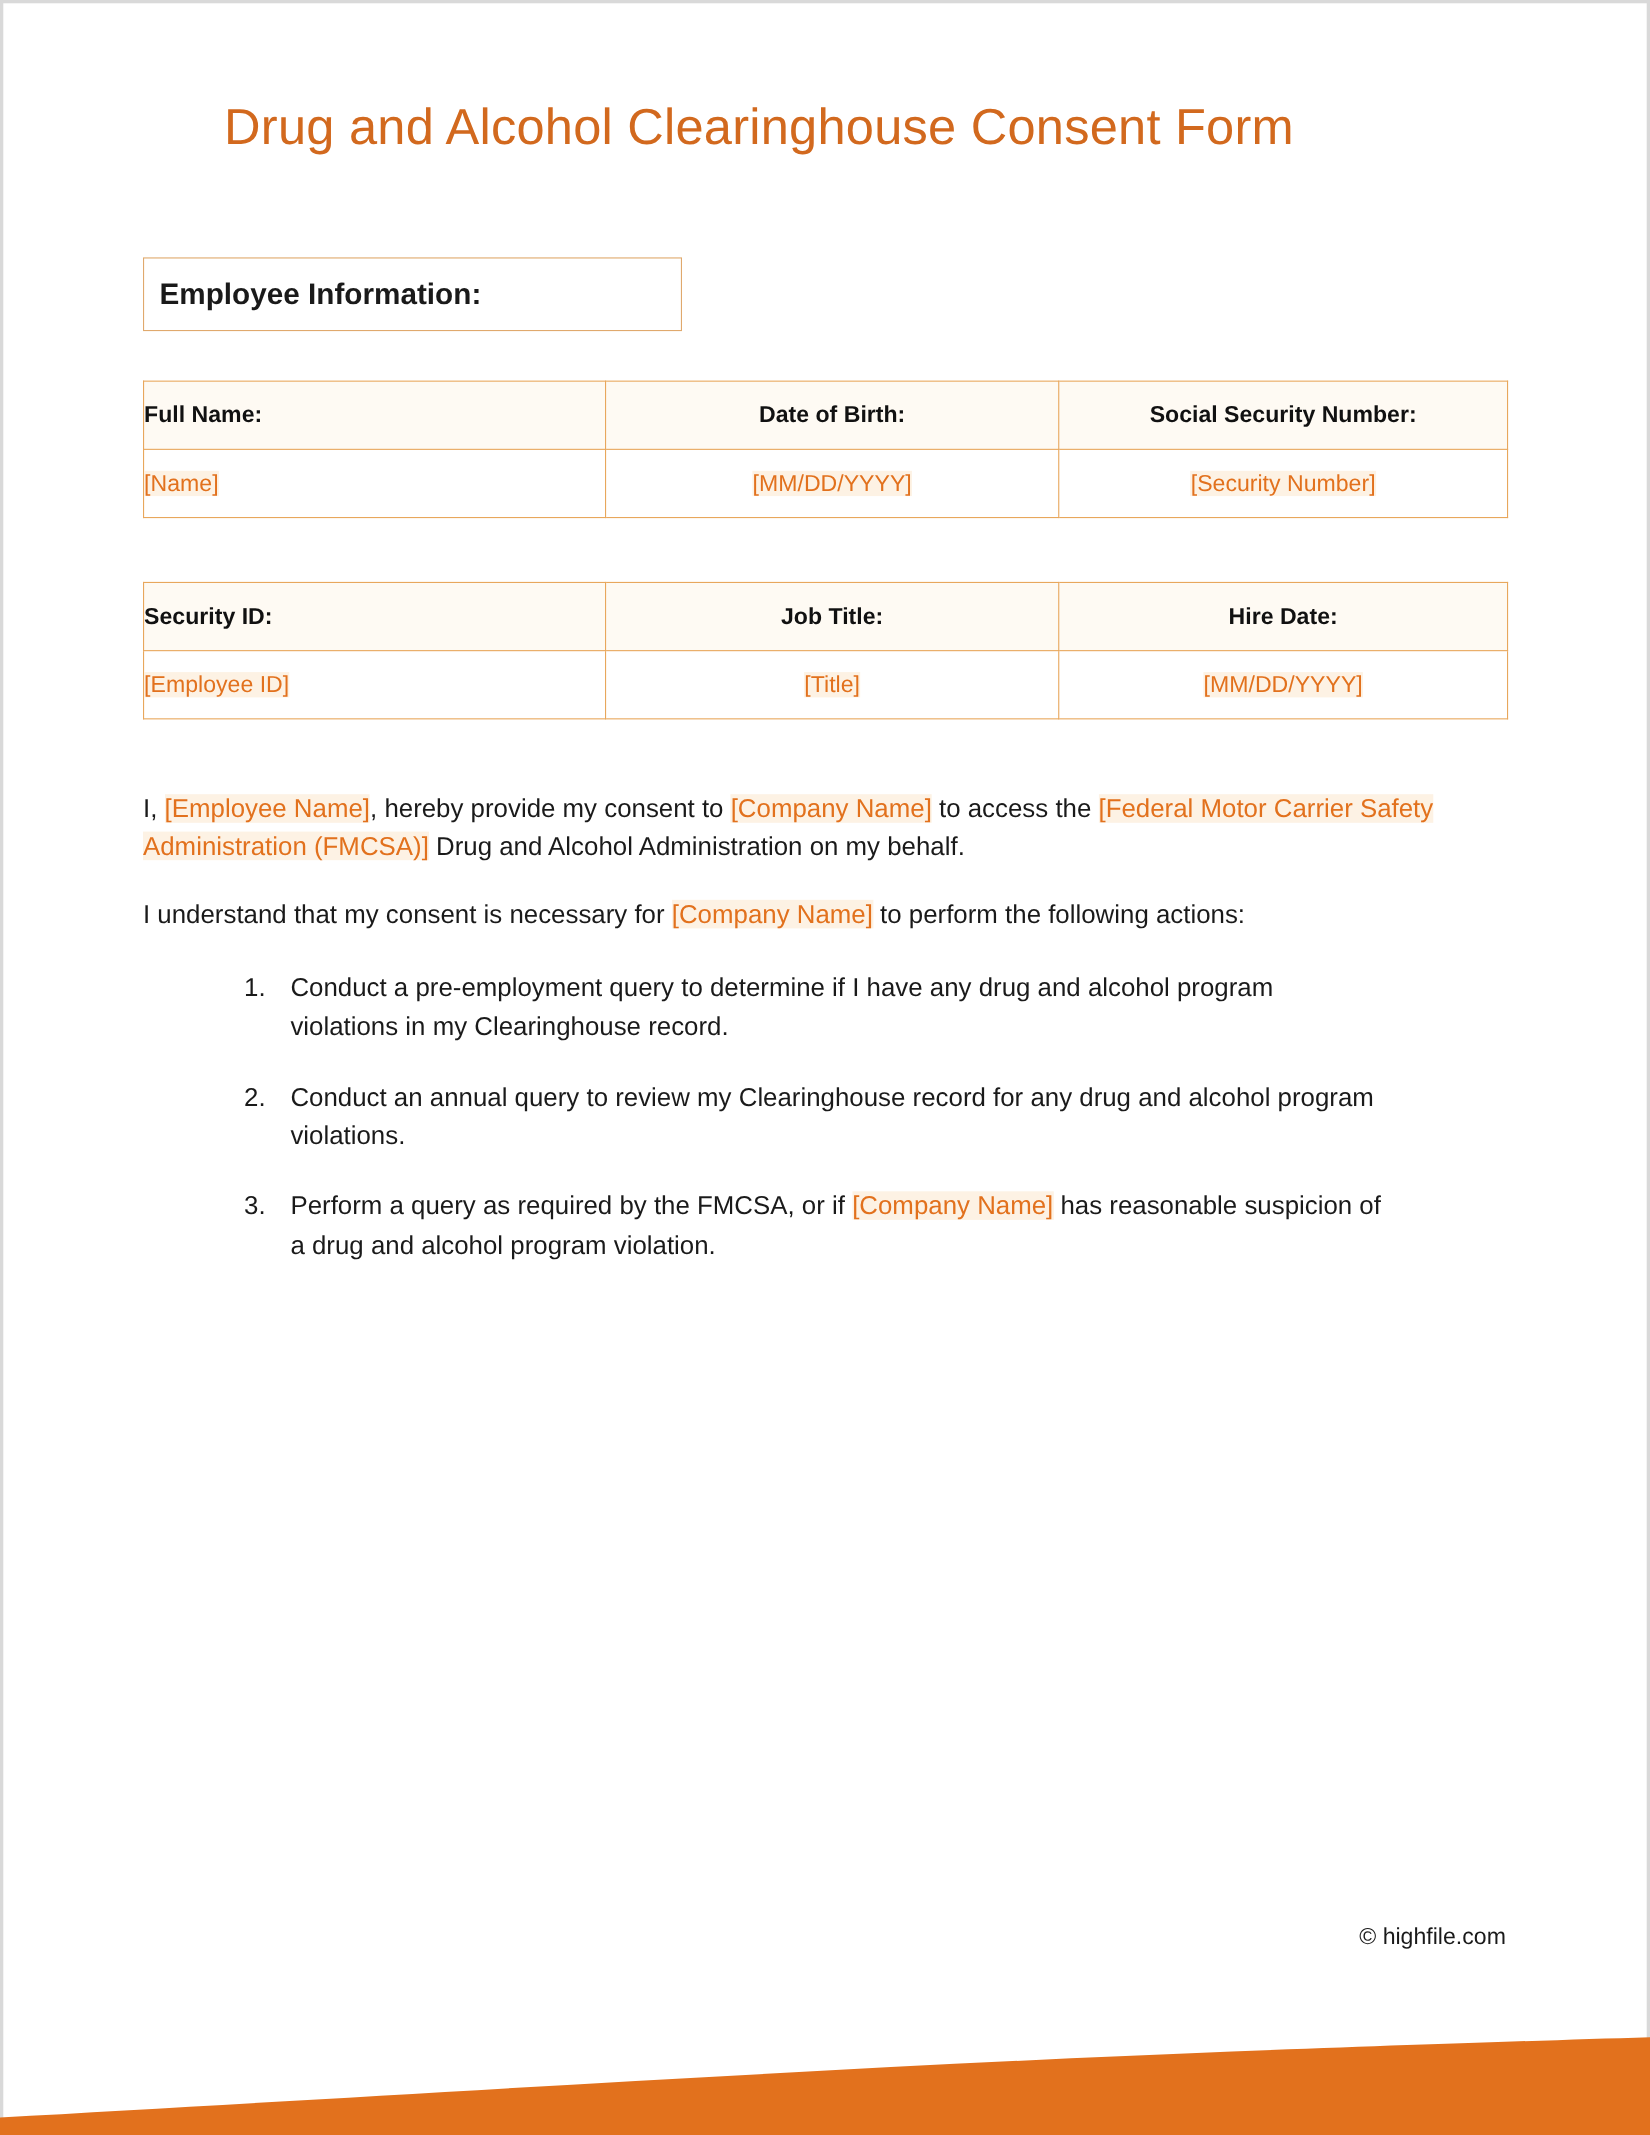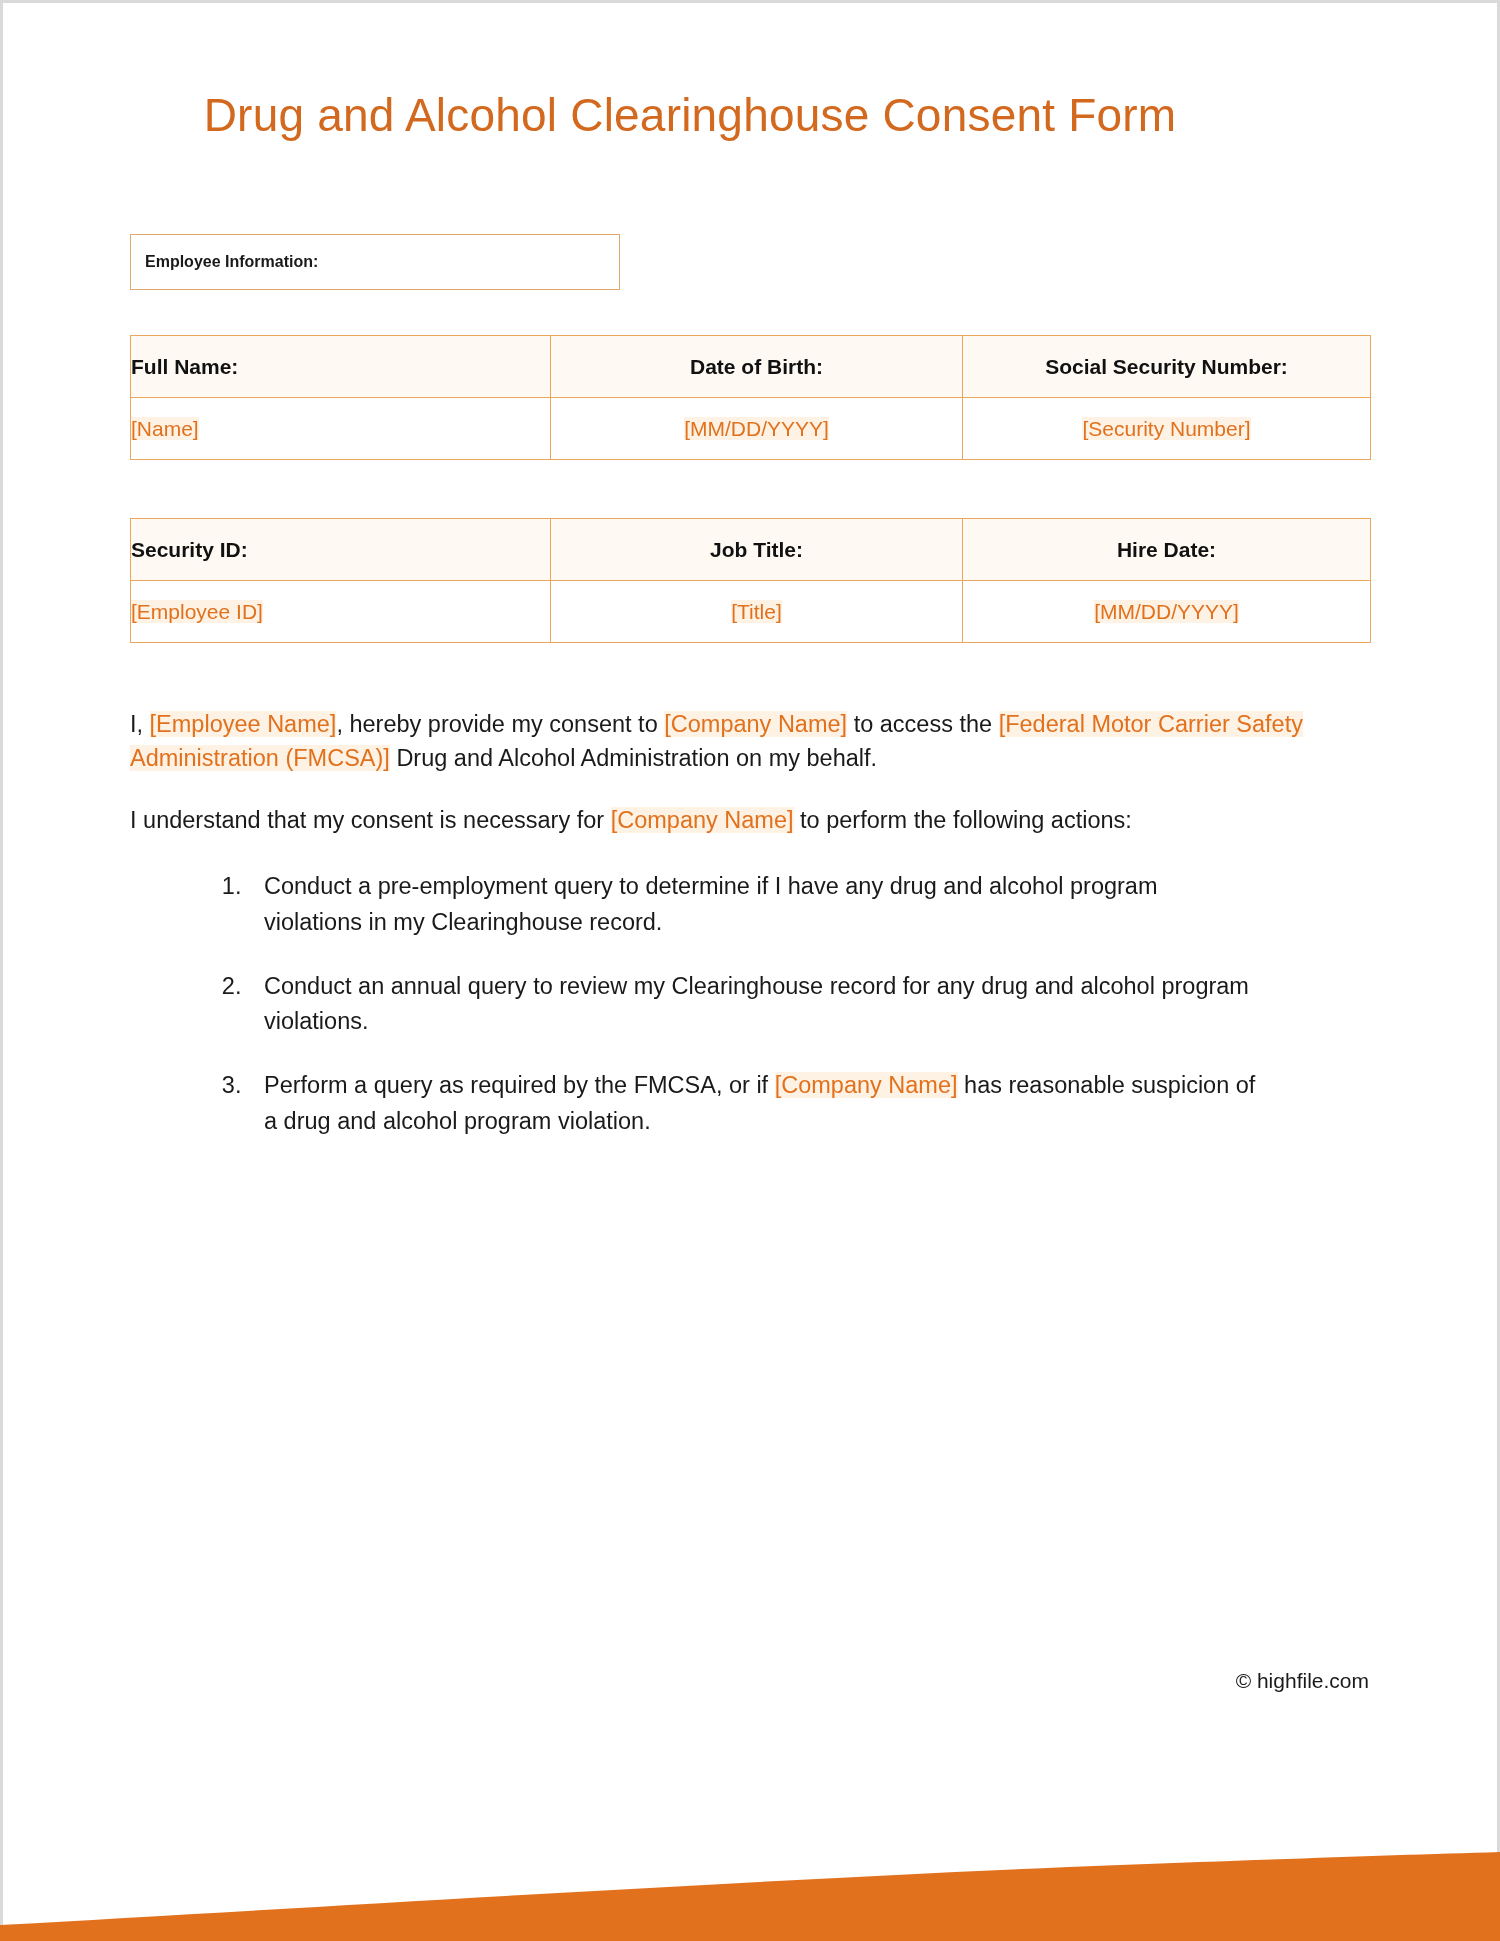--- a/index.html
+++ b/index.html
@@ -73,21 +73,21 @@
   
   .section-box {
     margin-top: 92px;
     width: 490px;
     border: 1.6px solid #E0A96D;
     box-sizing: border-box;
     padding: 19px 14px 19px 14px;
     background: #ffffff;
   }
   .section-box .section-title {
-    font-size: 16px;
+    font-size: 27px;
     font-weight: bold;
     color: #1a1a1a;
     line-height: 1;
   }
 
   
   table.info-table {
     margin-top: 45px;
     width: 1240px;
     border-collapse: collapse;
@@ -142,21 +142,21 @@
     color: #1a1a1a;
     margin-bottom: 28px;
     padding-left: 16px;
   }
   ol.actions li:last-child { margin-bottom: 0; }
 
   
   .footer {
     position: absolute;
     right: 131px;
-    top: 1669px;
+    top: 1749px;
     font-size: 21px;
     color: #1a1a1a;
   }
 
   
   .wave {
     position: absolute;
     left: 0;
     bottom: 0;
     width: 1500px;

